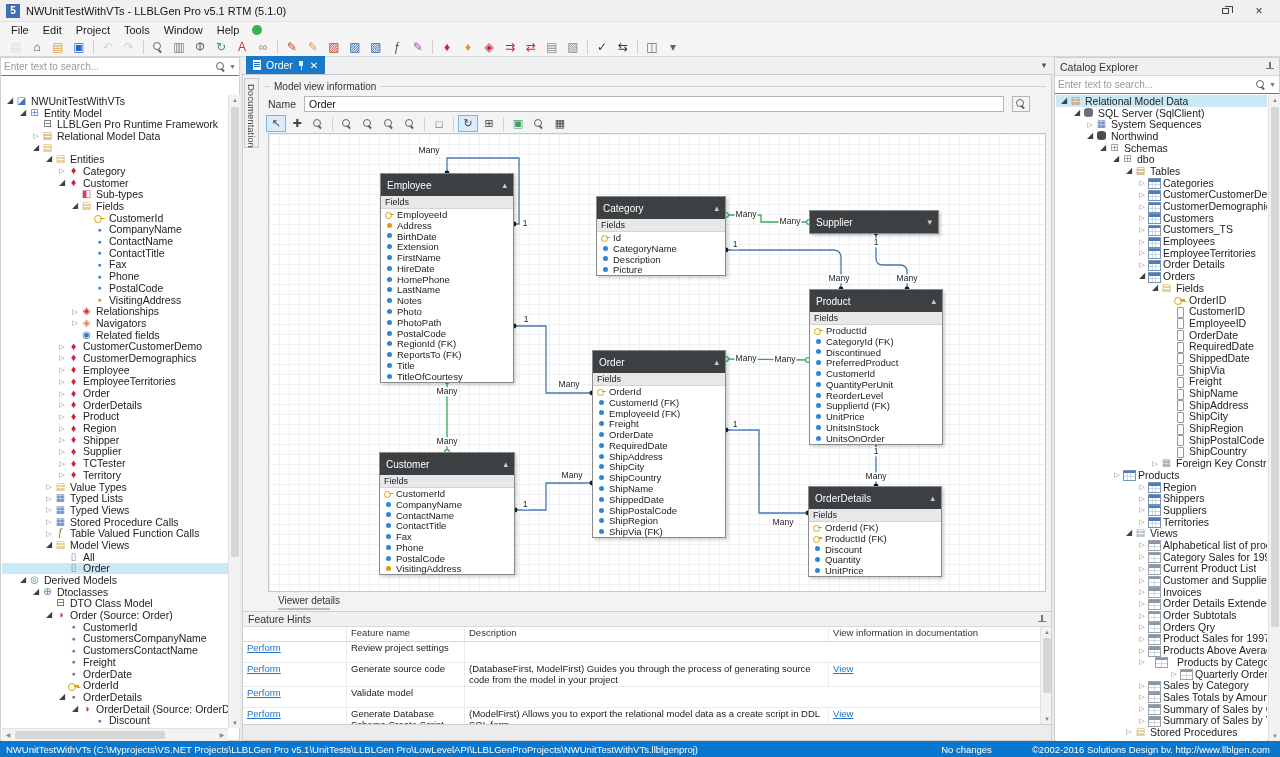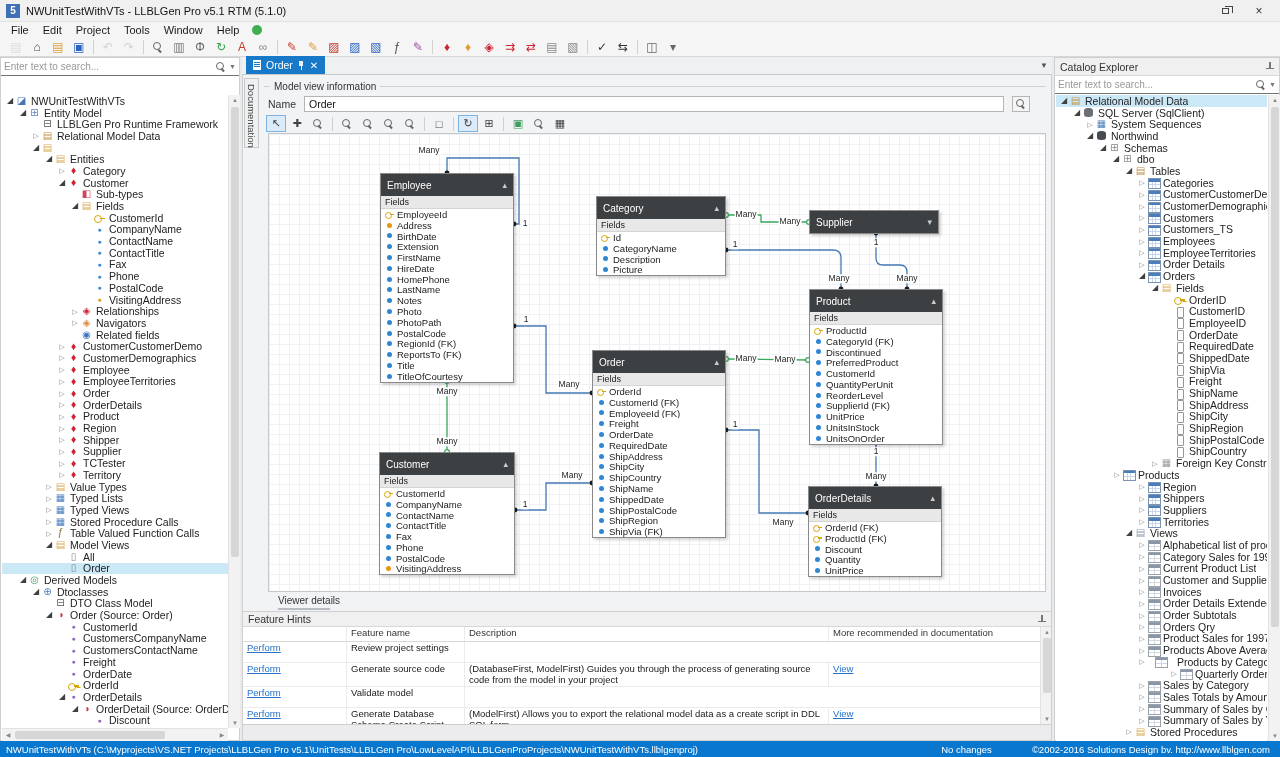--- a/index.html
+++ b/index.html
@@ -969,21 +969,21 @@
 <div id="fh" class="abs">
   <div class="phead">
     <span>Feature Hints</span>
     <span class="pin"></span>
   </div>
   <div id="fhtable">
       <div class="fhrow hdr">
         <div class="fc fc0" style="height: 14px;"></div>
         <div class="fc fc1" style="height: 14px;">Feature name</div>
         <div class="fc fc2" style="height: 14px;">Description</div>
-        <div class="fc fc3" style="height: 14px;">More recommended in documentation</div>
+        <div class="fc fc3" style="height: 14px;">View information in documentation</div>
       </div>
       <div class="fhrow" style="min-height: 21px;">
         <div class="fc fc0"><a class="link">Perform</a></div>
         <div class="fc fc1">Review project settings</div>
         <div class="fc fc3"></div>
       </div>
       <div class="fhrow" style="min-height: 21px;">
         <div class="fc fc0"><a class="link">Perform</a></div>
         <div class="fc fc1">Generate source code</div>
         <div class="fc fc2">(DatabaseFirst, ModelFirst) Guides you through the process of generating source code from the model in your project</div>

